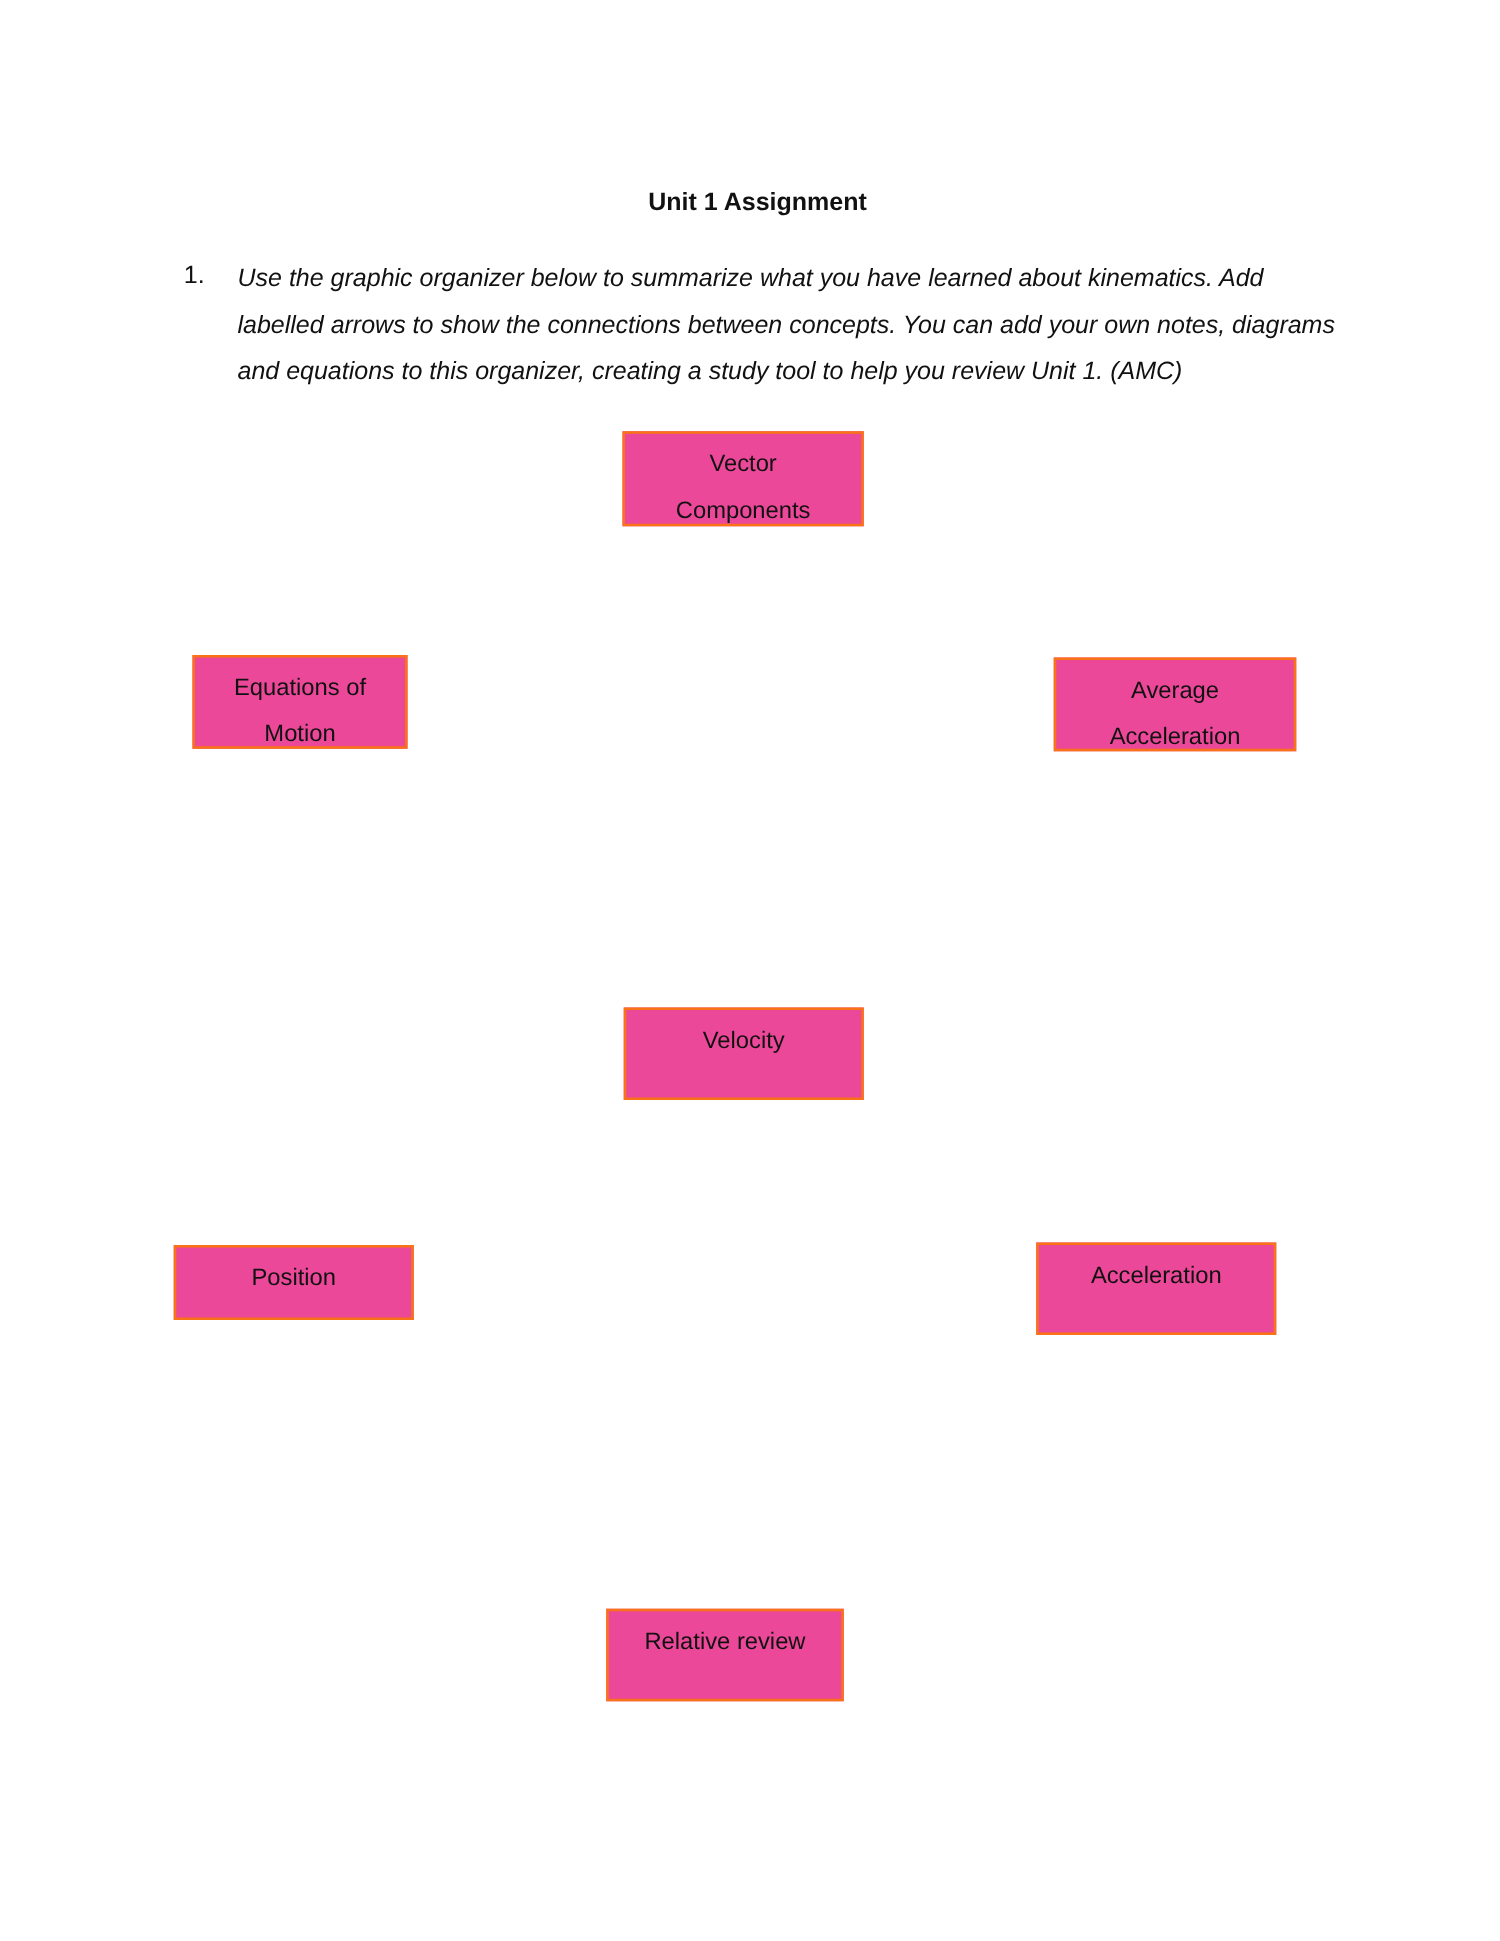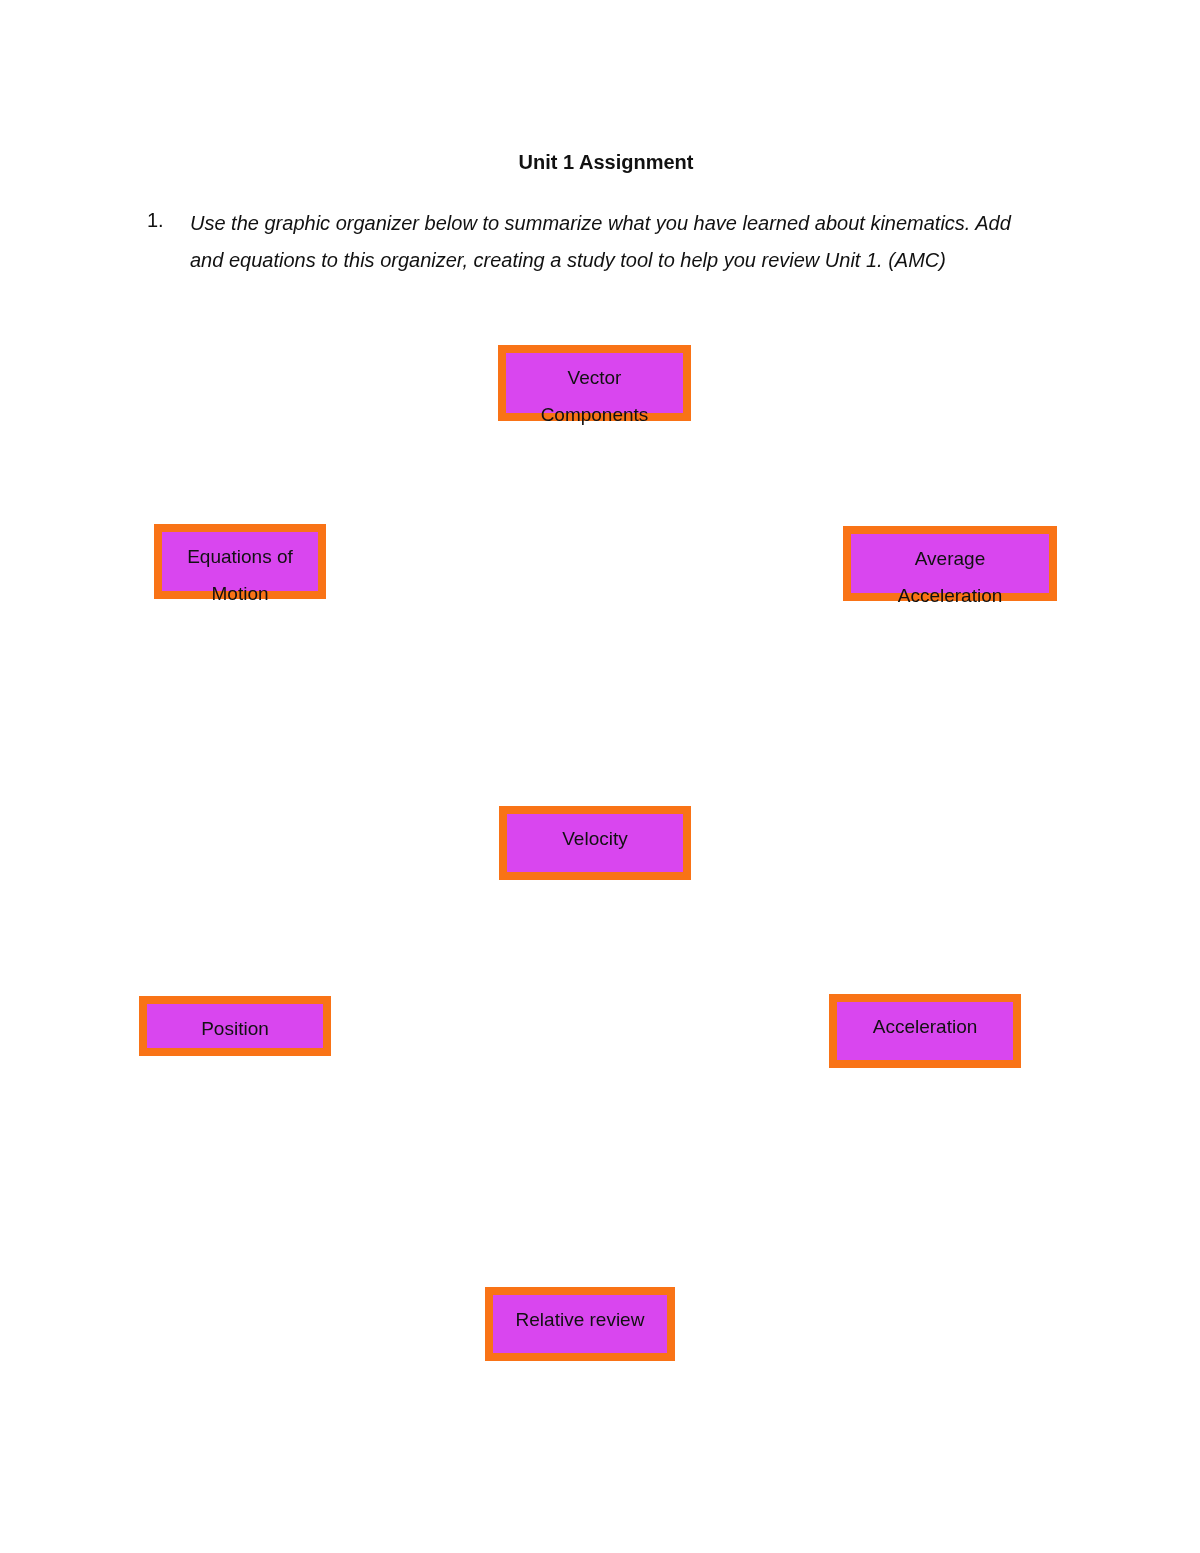--- a/index.html
+++ b/index.html
@@ -45,50 +45,51 @@
     font-style: italic;
   }
   .instruction-text .line {
     font-size: 20px;
     line-height: 31px;
     white-space: nowrap;
     color: #111111;
   }
   .concept-box {
     position: absolute;
-    border: 8px solid #f97316;
-    background: #d946ef;
+    border: 2px solid #f97316;
+    background: #ec4899;
     padding-top: 6px;
   }
   .concept-box .box-line {
     font-size: 19px;
     line-height: 31px;
     text-align: center;
     color: #111111;
   }
   
   .box-vector-components   { left: 492px; top: 339px;  width: 193px; height: 76px; }
   .box-equations-of-motion { left: 148px; top: 518px;  width: 172px; height: 75px; }
-  .box-average-acceleration{ left: 837px; top: 520px;  width: 214px; height: 75px; }
+  .box-average-acceleration{ left: 837px; top: 520px;  width: 194px; height: 75px; }
   .box-velocity            { left: 493px; top: 800px;  width: 192px; height: 74px; }
   .box-position            { left: 133px; top: 990px;  width: 192px; height: 60px; }
   .box-acceleration        { left: 823px; top: 988px;  width: 192px; height: 74px; }
   .box-relative-motion     { left: 479px; top: 1281px; width: 190px; height: 74px; }
 </style>
 </head>
 <body>
 
 <div class="page">
 
   <div class="doc-title">Unit 1 Assignment</div>
 
   <div class="instruction">
     <div class="list-number">1.</div>
     <div class="instruction-text">
       <div class="line">Use the graphic organizer below to summarize what you have learned about kinematics. Add</div>
+      <div class="line">labelled arrows to show the connections between concepts. You can add your own notes, diagrams</div>
       <div class="line">and equations to this organizer, creating a study tool to help you review Unit 1. (AMC)</div>
     </div>
   </div>
 
   <div class="concept-box box-vector-components">
     <div class="box-line">Vector</div>
     <div class="box-line">Components</div>
   </div>
 
   <div class="concept-box box-equations-of-motion">

